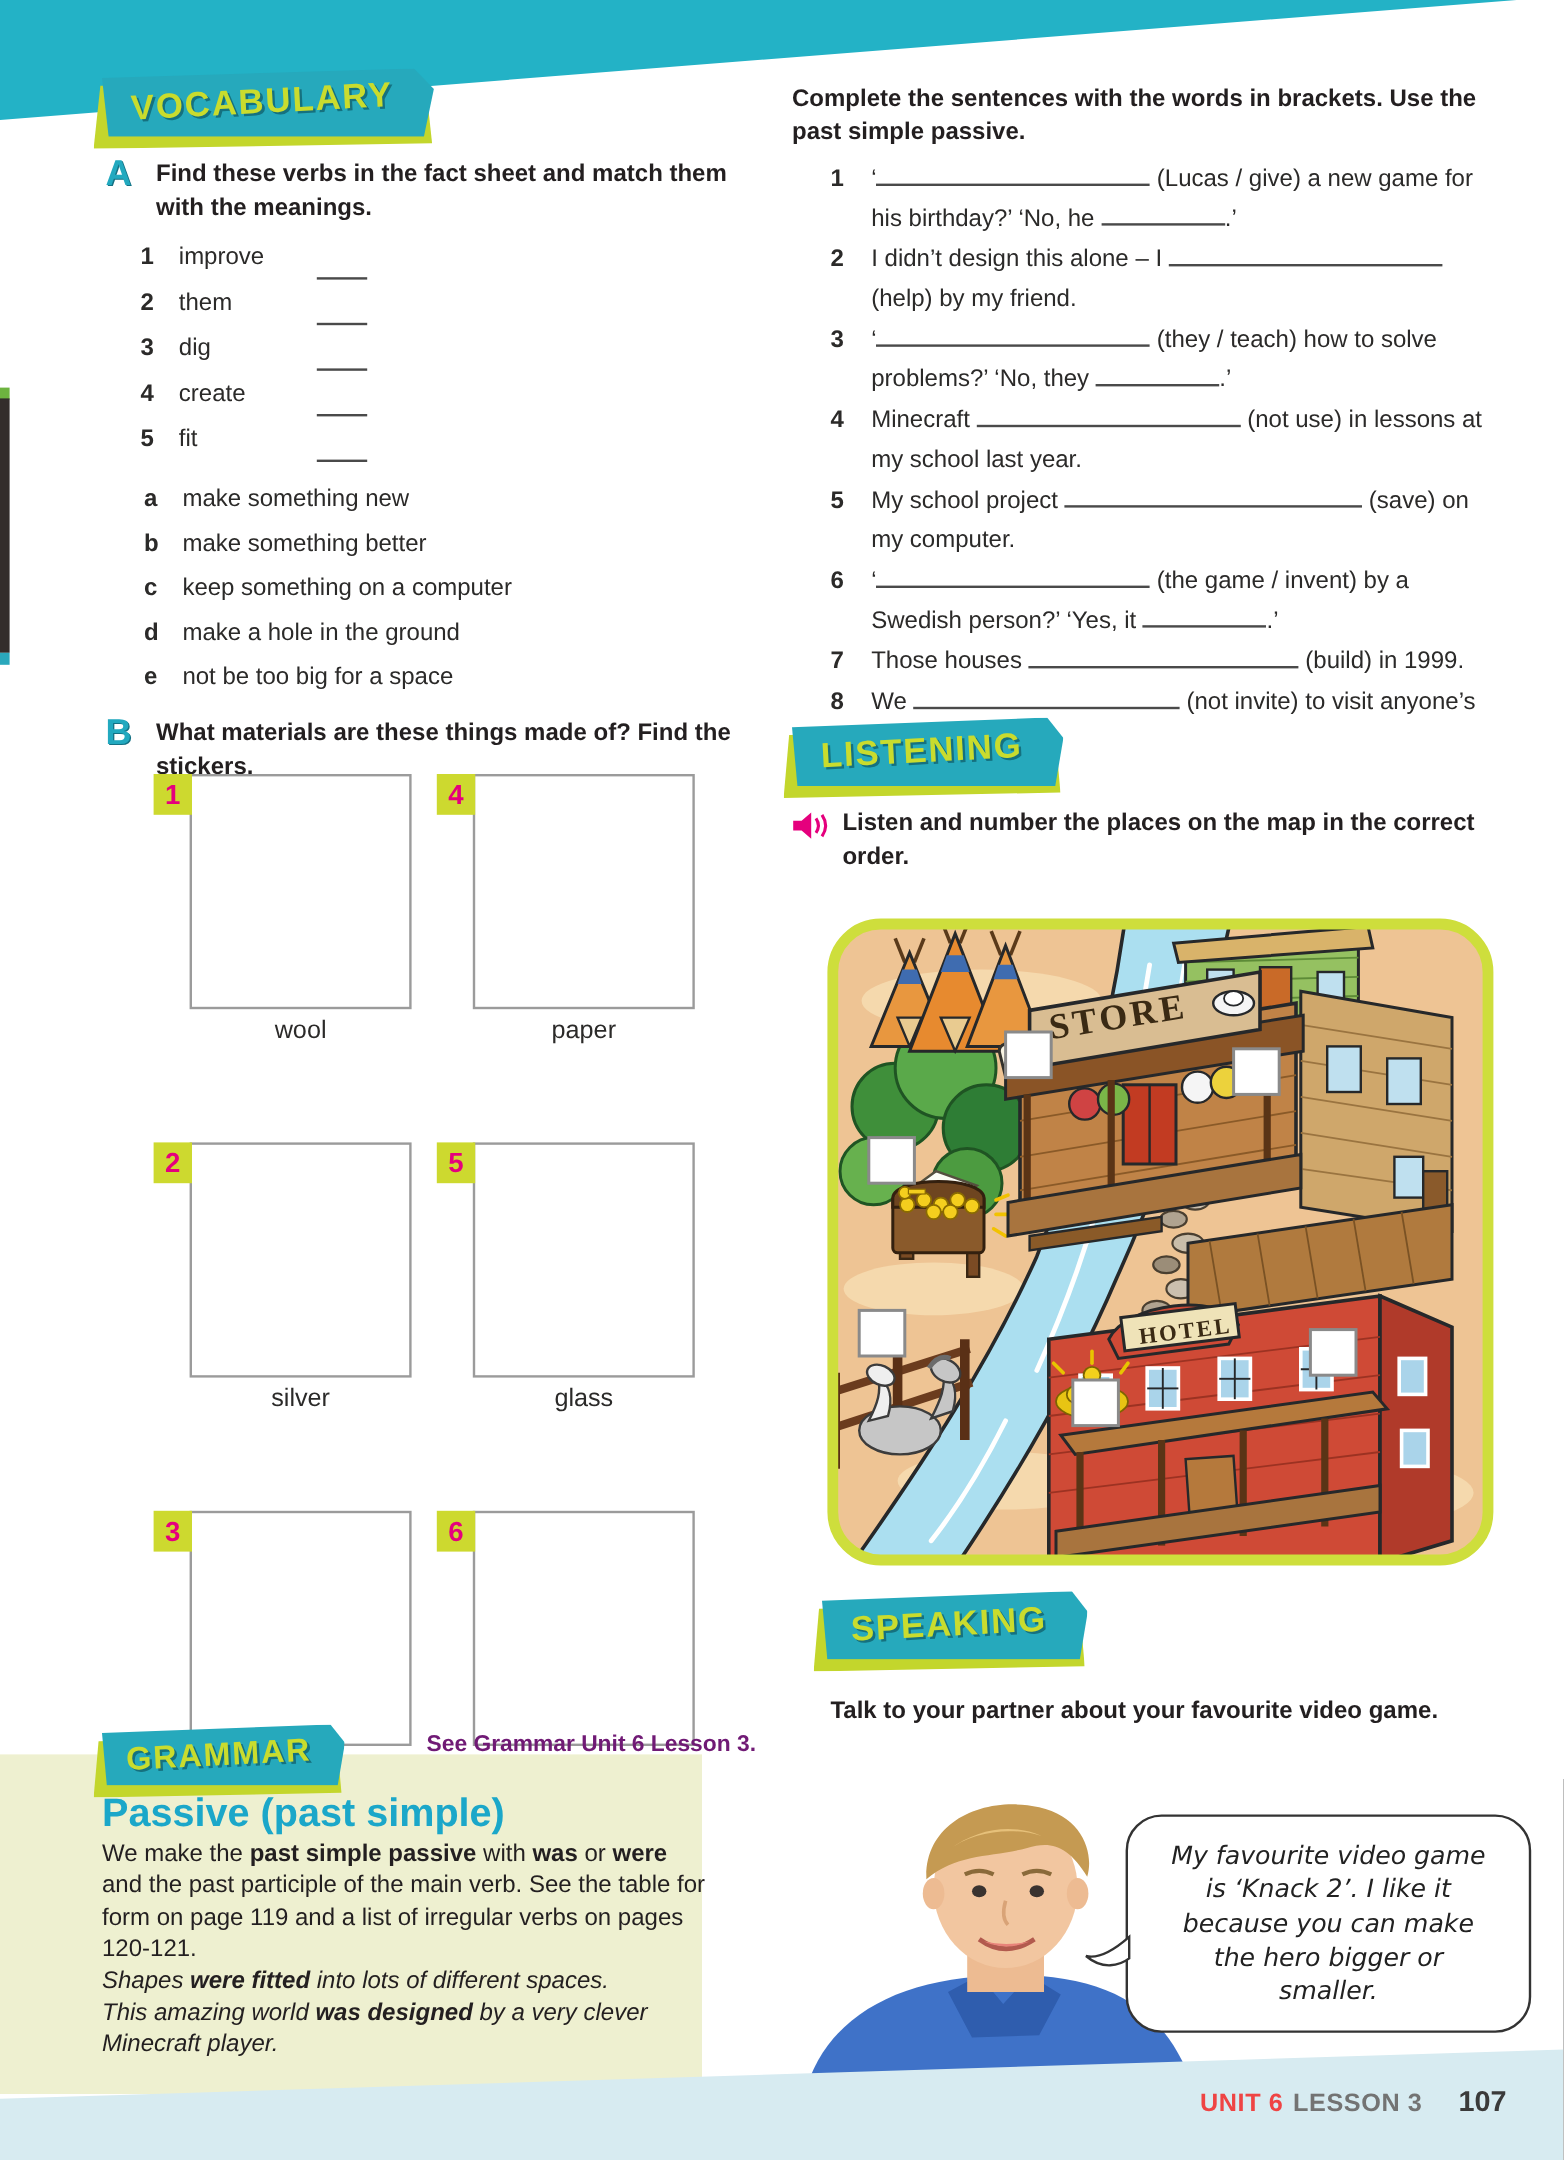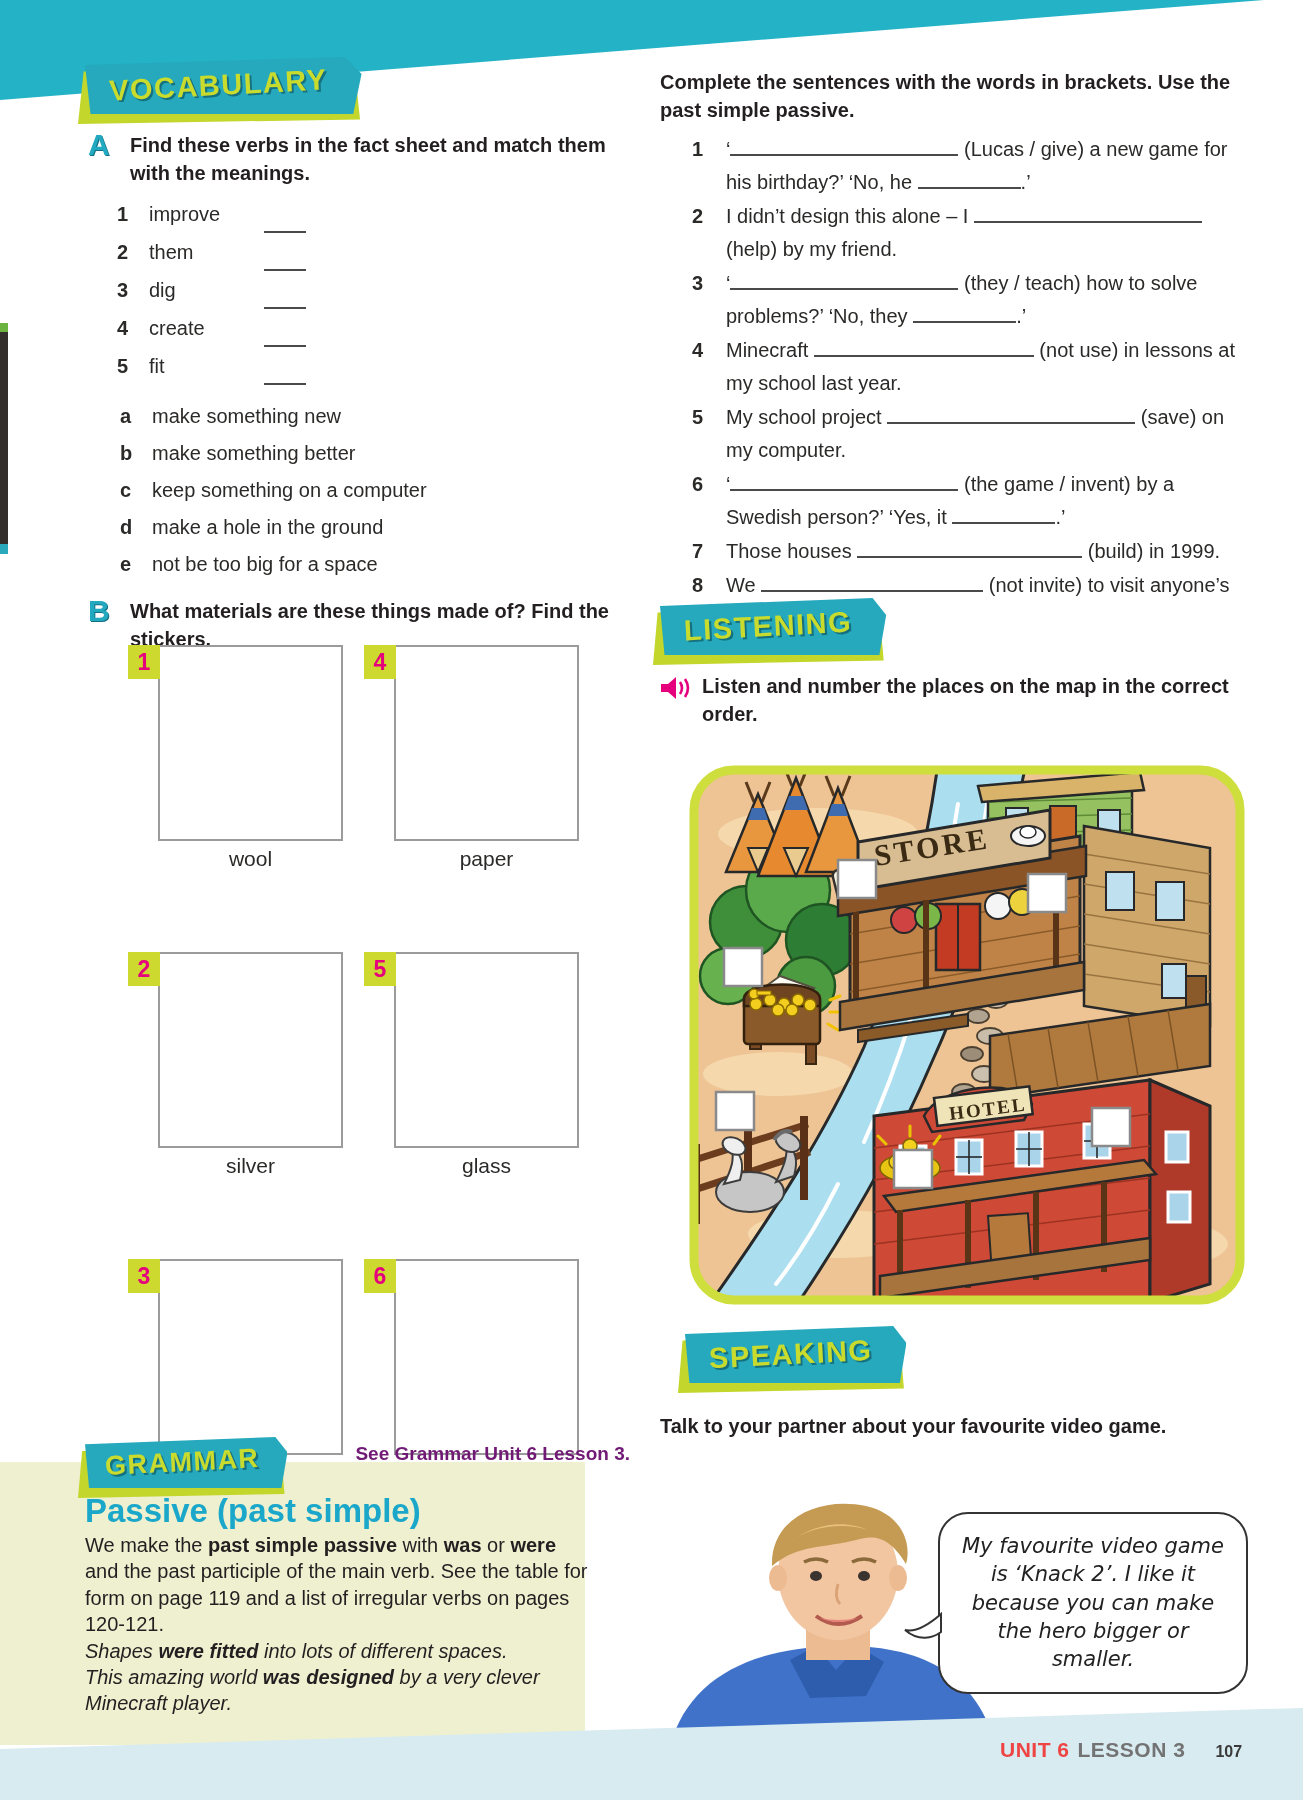--- a/index.html
+++ b/index.html
@@ -56,30 +56,30 @@
 
   
   .grammar-box{position:absolute;left:0;top:1462px;width:585px;height:283px;background:#eef0d0;}
   .grammar-head{position:absolute;left:85px;top:1492px;font-weight:bold;font-size:33px;color:#1ba7c9;}
   .grammar-body{position:absolute;left:85px;top:1532px;width:508px;font-size:20px;line-height:1.32;color:#231f20;}
   .see-note{position:absolute;left:300px;top:1443px;width:330px;text-align:right;font-weight:bold;
             font-size:19px;color:#701a75;}
 
   
   .bubble{position:absolute;left:938px;top:1512px;width:278px;background:#fff;border:2px solid #333;
-          border-radius:30px;padding:18px 14px;text-align:center;font-size:21px;line-height:1.35;
+          border-radius:30px;padding:18px 28px;text-align:center;font-size:21px;line-height:1.35;
           font-style:italic;font-family:"DejaVu Sans",sans-serif;color:#222;}
   .bubble-tail{position:absolute;left:-37px;top:96px;}
 
   
   .footer-text{position:absolute;left:1000px;top:1738px;display:flex;align-items:baseline;
                font-weight:bold;font-size:21px;}
   .f-unit{color:#ef4444;letter-spacing:.5px;}
   .f-lesson{color:#737373;margin-left:8px;letter-spacing:.5px;}
-  .f-page{color:#3a3a3a;margin-left:30px;font-size:16px;}
+  .f-page{color:#3a3a3a;margin-left:30px;font-size:24px;}
 
   .abs{position:absolute;}
 </style>
 </head>
 <body>
 
 <div class="page">
 
   <div class="top-band"></div>
   <div class="left-stripe-green"></div>
@@ -502,21 +502,21 @@
         </g>
       </g>
       <rect x="6" y="6" width="546" height="530" rx="40" fill="none" stroke="#cede3c" stroke-width="9"></rect>
     </svg>
   </div>
 
   <div class="banner" style="left:685px;top:1326px;">
     <div class="lime"></div>
     <div class="teal"><span class="bt">SPEAKING</span></div>
   </div>
-  <div class="abs instr" style="left:660px;top:1412px;width:600px;">Talk to your partner about your favourite video game.</div>
+  <div class="abs instr" style="left:692px;top:1412px;width:600px;">Talk to your partner about your favourite video game.</div>
 
   <div class="abs" style="left:640px;top:1500px;">
     <svg width="400" height="246" viewBox="0 0 400 246">
       <path d="M30,246 C48,180 108,148 196,146 C286,144 336,176 356,246 Z" fill="#3f72c8"></path>
       <path d="M150,160 L176,146 L196,170 L218,146 L244,162 L226,196 L170,198 Z" fill="#2f5dae"></path>
       <rect x="166" y="108" width="64" height="52" fill="#edbb92"></rect>
       <ellipse cx="198" cy="74" rx="60" ry="66" fill="#f2c6a0"></ellipse>
       <ellipse cx="138" cy="78" rx="9" ry="13" fill="#edbb92"></ellipse>
       <ellipse cx="258" cy="78" rx="9" ry="13" fill="#edbb92"></ellipse>
       <path d="M132,66 C130,18 180,-4 226,6 C262,14 272,44 266,64 C250,38 236,34 216,40 C186,48 158,44 132,66 Z" fill="#c59a52"></path>

